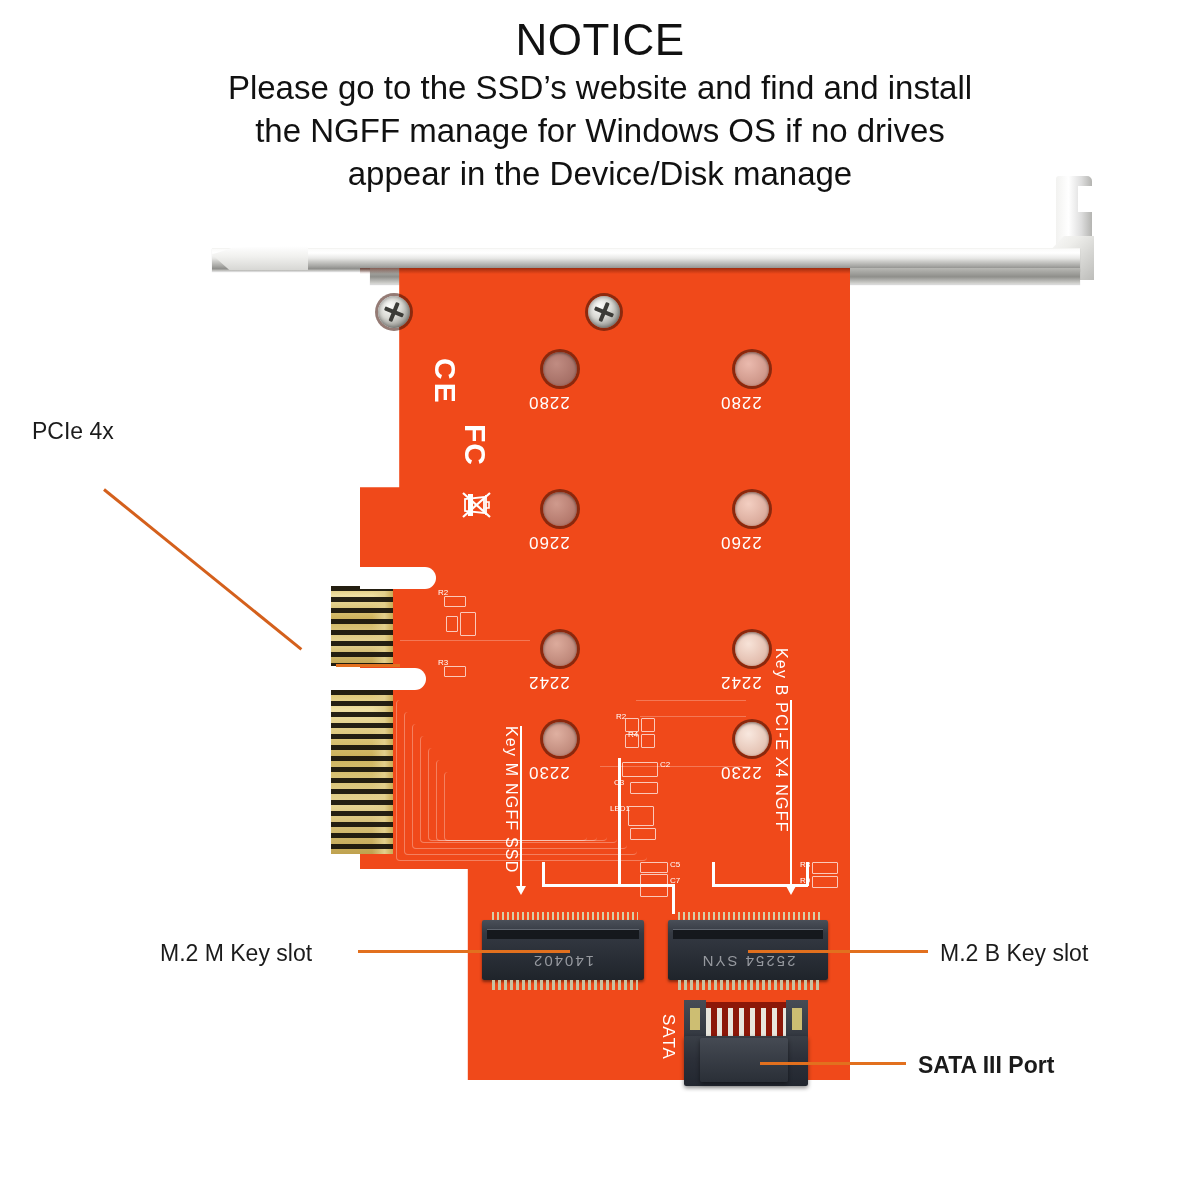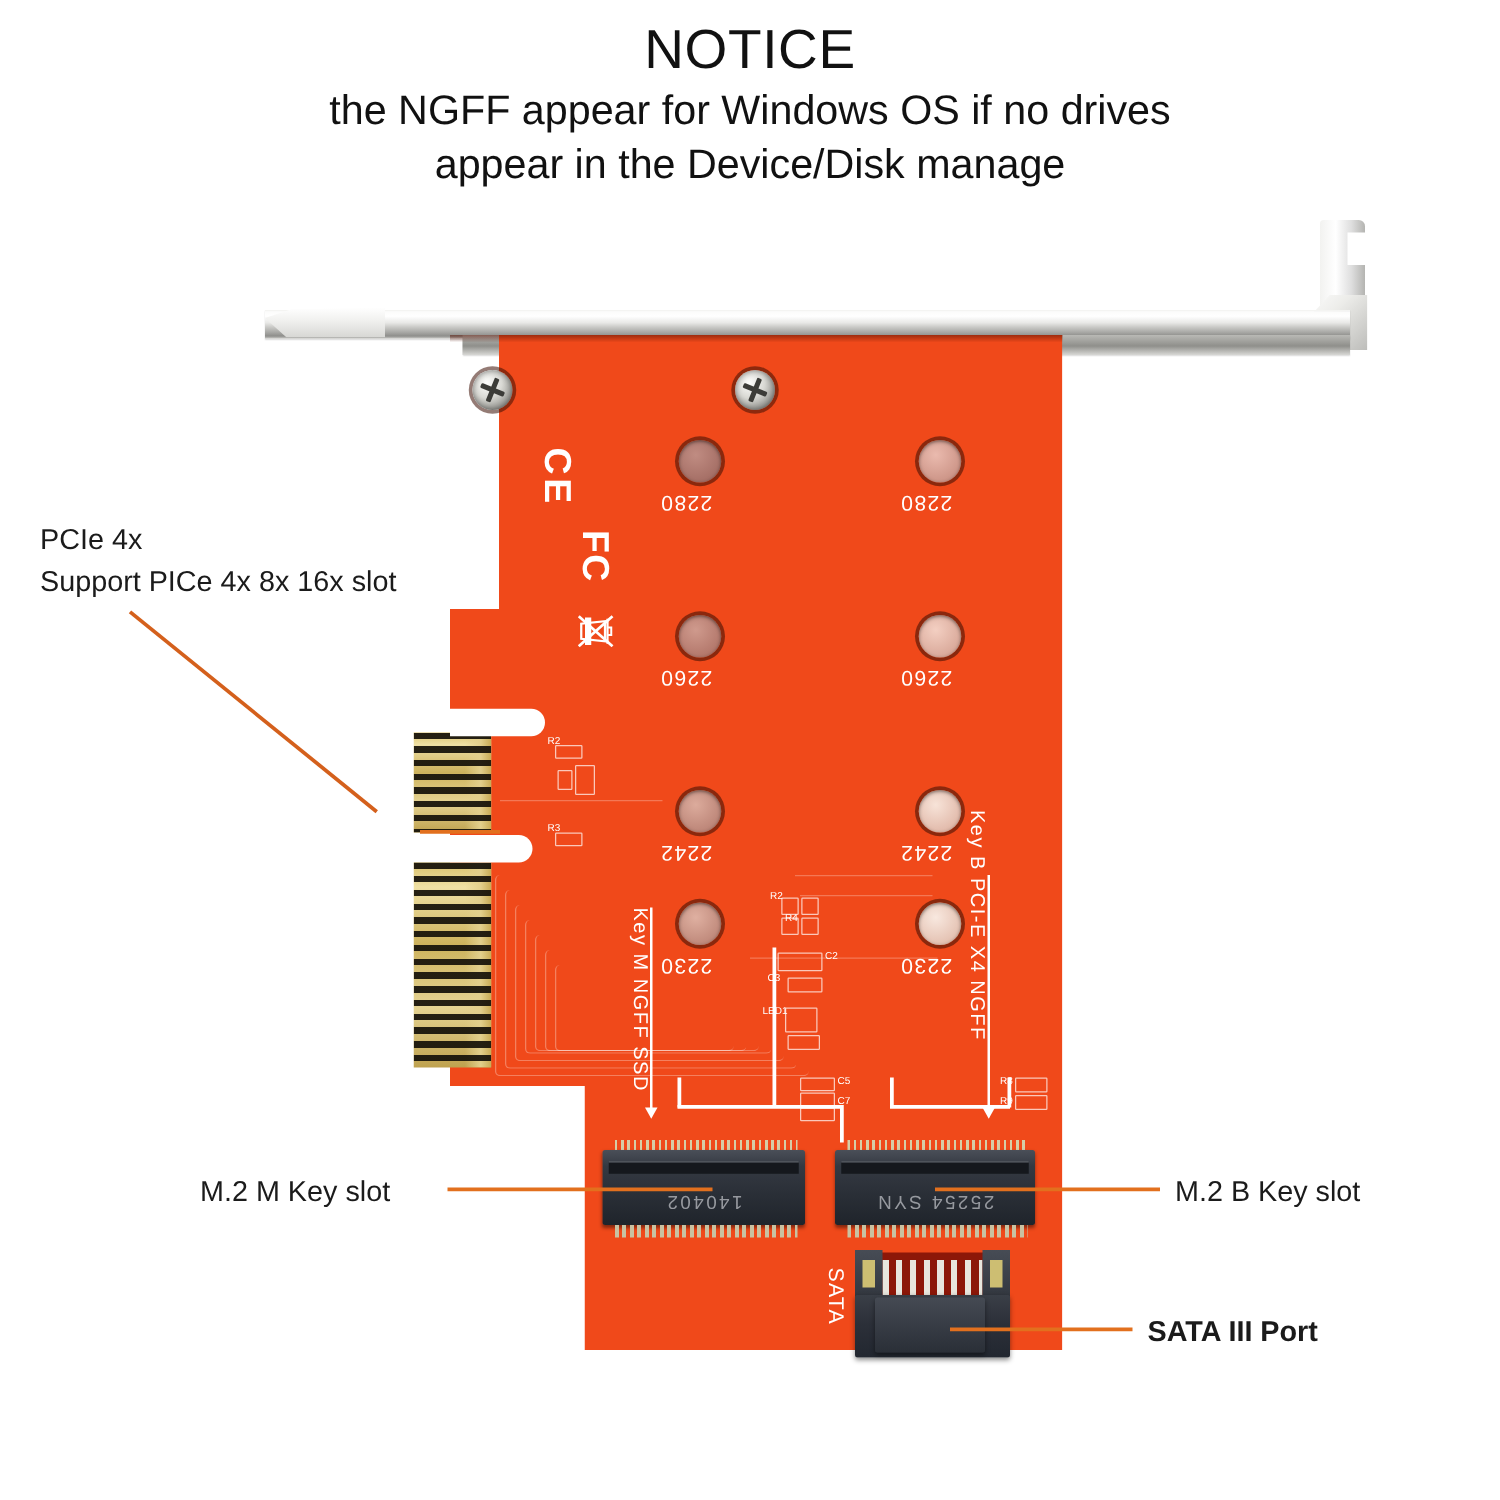--- a/index.html
+++ b/index.html
@@ -360,21 +360,22 @@
     background: #ffffff;
   }
 </style>
 </head>
 <body>
 
 <div id="page">
 
   <div class="notice-block">
     <div class="notice-title">NOTICE</div>
-    <div class="notice-line">the NGFF appear for Windows OS if no drives</div>
+    <div class="notice-line">Please go to the SSD’s website and find and install</div>
+    <div class="notice-line">the NGFF manage for Windows OS if no drives</div>
     <div class="notice-line">appear in the Device/Disk manage</div>
   </div>
 
   <div class="bracket-tab-right"></div>
   <div class="bracket-tab-notch"></div>
   <div class="bracket-elbow"></div>
   <div class="bracket-bar"></div>
   <div class="bracket-tip-left"></div>
   <div class="bracket-bar lower"></div>
 
@@ -515,21 +516,20 @@
   <div class="sata-topgap" style="left:690px; top:1002px; width:112px; height:36px;"></div>
   <div class="sata-pins" style="left:706px; top:1008px; width:80px; height:28px;"></div>
   <div class="sata-l" style="left:684px; top:1000px; width:22px; height:58px;"></div>
   <div class="sata-l" style="left:786px; top:1000px; width:22px; height:58px;"></div>
   <div style="position:absolute; left:690px; top:1008px; width:10px; height:22px; background:#cdbe72;"></div>
   <div style="position:absolute; left:792px; top:1008px; width:10px; height:22px; background:#cdbe72;"></div>
   <div class="sata-body" style="left:684px; top:1036px; width:124px; height:50px;"></div>
   <div class="sata-body" style="left:700px; top:1038px; width:88px; height:44px; background:linear-gradient(to bottom,#454a53,#2a2f37);"></div>
 
   <div class="callout" style="left:32px; top:416px;">PCIe 4x</div>
-  <div class="callout" style="left:32px; top:450px;">Support PICe 4x 8x 16x slot</div>
   <div class="leader-diag" style="left:104px; top:488px; width:254px; transform: rotate(39deg);"></div>
   <div class="leader" style="left:336px; top:664px; width:64px;"></div>
 
   <div class="callout" style="left:160px; top:938px;">M.2 M Key slot</div>
   <div class="leader" style="left:358px; top:950px; width:212px;"></div>
 
   <div class="callout" style="left:940px; top:938px;">M.2 B Key slot</div>
   <div class="leader" style="left:748px; top:950px; width:180px;"></div>
 
   <div class="callout" style="left:918px; top:1050px;font-weight:bold;">SATA III Port</div>

